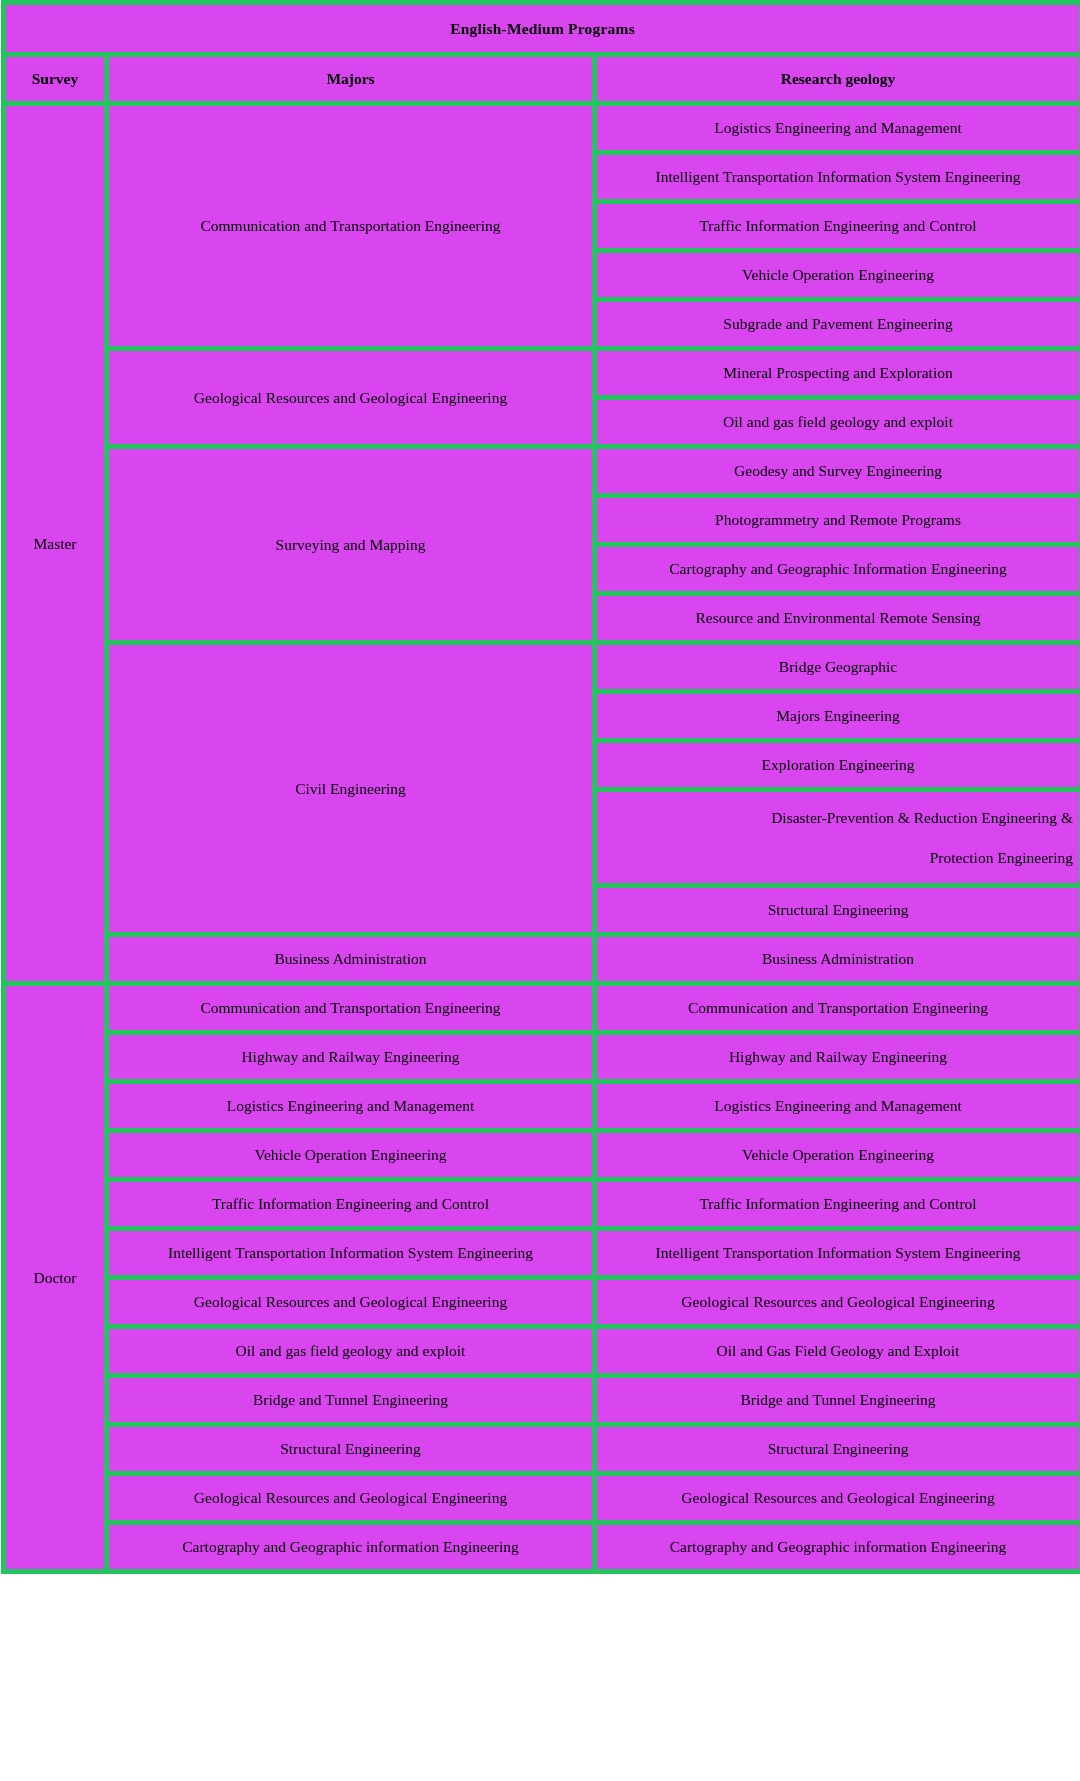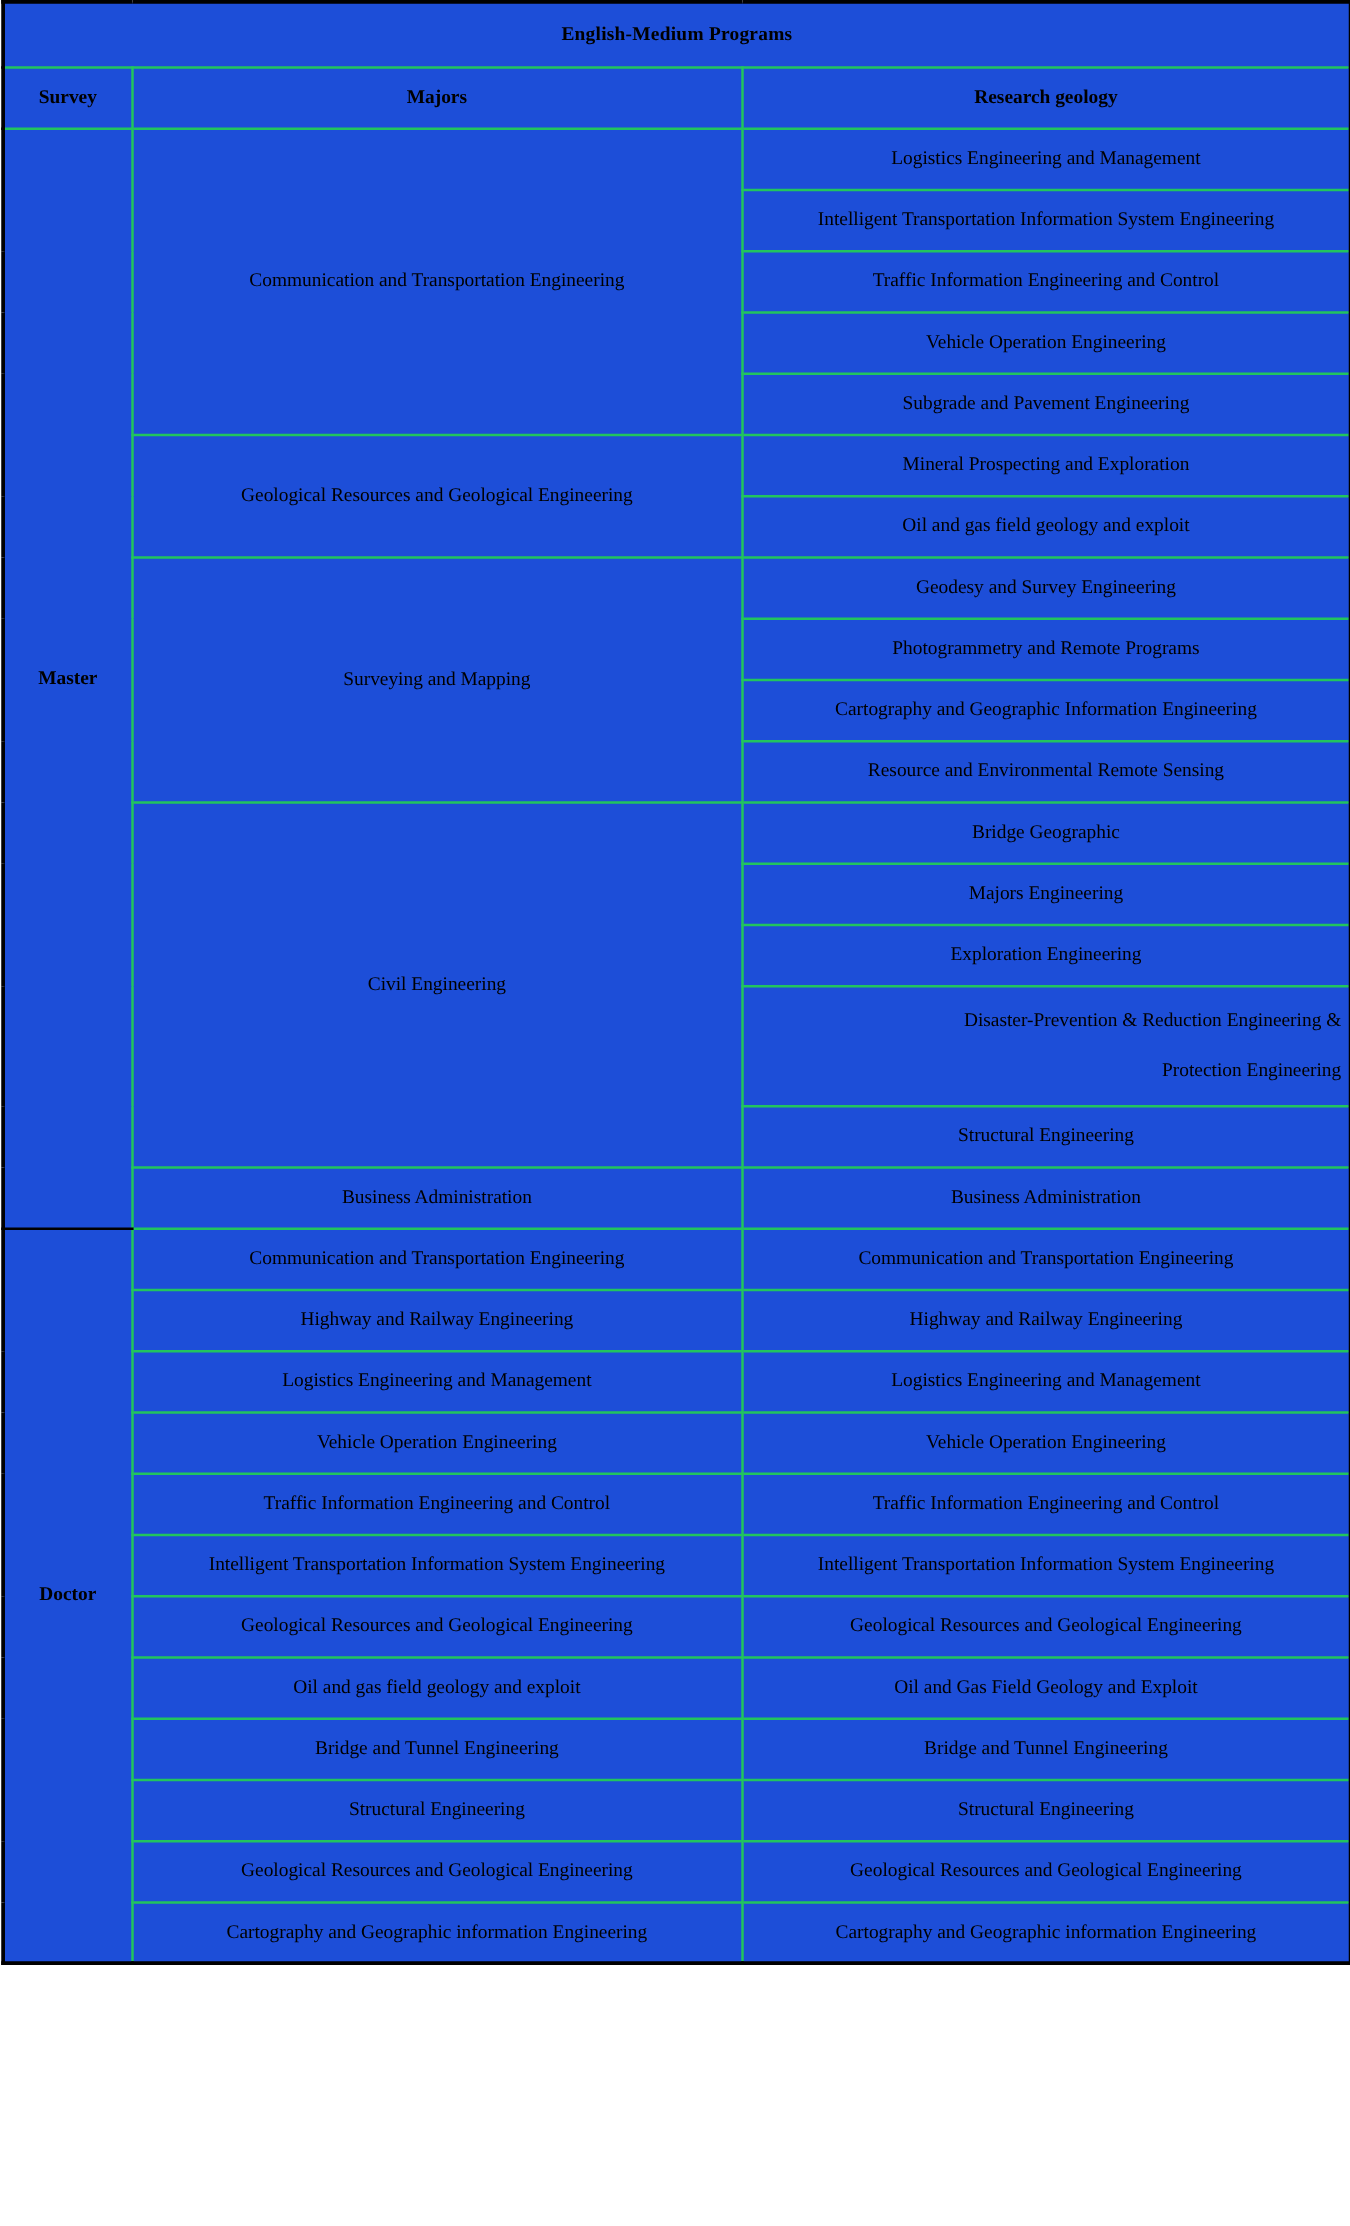--- a/index.html
+++ b/index.html
@@ -22,28 +22,28 @@
     overflow: hidden;
   }
   table.programs {
     border-collapse: collapse;
     table-layout: fixed;
     width: 1078px;
     margin: 0 0 0 1px;
     border: 2px solid #000;
   }
   table.programs td {
-    border: 2px solid #22c55e;
+    border: 5px solid #22c55e;
     padding: 2px 6px;
     vertical-align: middle;
     text-align: center;
     font-size: 15.5px;
     line-height: 1.28;
     color: #000;
-    background: #1d4ed8;
+    background: #d946ef;
     box-sizing: border-box;
   }
   
   table.programs {
     border-top: 3px solid #000;
     border-left: 3px solid #000;
     border-right: 3px solid #000;
     border-bottom: 3px solid #000;
   }
   col.c-levels { width: 103px; }
@@ -61,21 +61,21 @@
     font-weight: bold;
     font-size: 16px;
     height: 49px;
     border-bottom: 2px solid #000;
   }
   td.head-levels {
     text-align: left;
     padding-left: 9px;
   }
   td.level-cell {
-    font-weight: bold;
+    font-weight: normal;
     font-size: 16px;
     text-align: left;
     padding-left: 9px;
     vertical-align: middle;
     border-right: 2px solid #000;
   }
   td.level-cell.master { border-bottom: 2px solid #000; }
   td.major-cell {
     font-size: 15.5px;
   }

